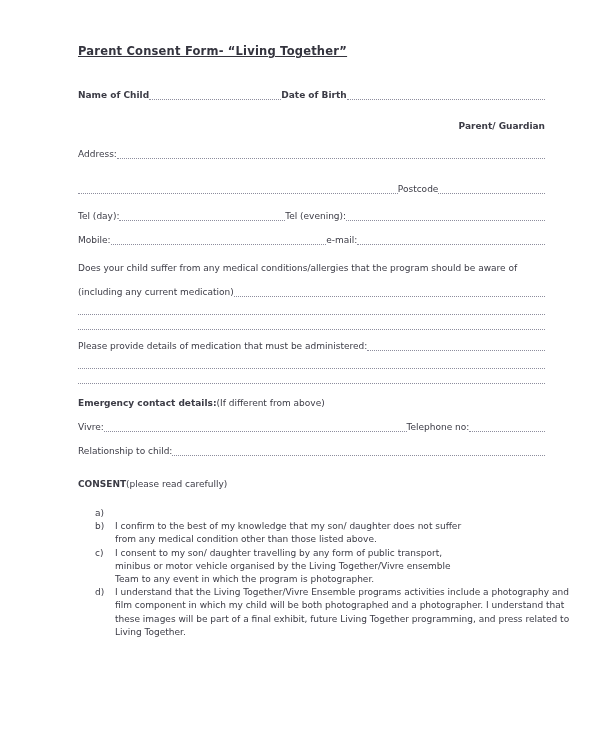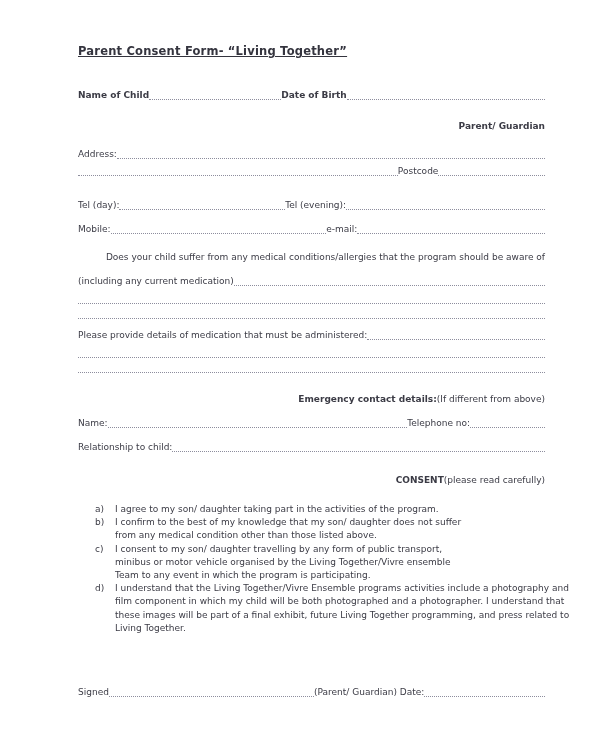--- a/index.html
+++ b/index.html
@@ -14,28 +14,28 @@
     text-decoration:underline;letter-spacing:.2px;color:#34343e;
   }
   .w{width:467px;}
   .row{display:flex;align-items:flex-end;line-height:15px;justify-content:center;}
   .b{font-weight:700;}
   .lbl{white-space:nowrap;}
   .dots{border-bottom:1.5px dotted #8d8d9d;margin-bottom:3px;height:0;}
   .g1{flex:1;}.g115{flex:1.15;}.g12{flex:1.2;}.g15{flex:1.5;}
   .g17{flex:1.7;}.g3{flex:3;}.g4{flex:4;}
   .dotline{width:467px;height:15px;border-bottom:1.5px dotted #8d8d9d;box-sizing:border-box;}
-  .textline{line-height:15px;text-align:right;}
+  .textline{line-height:15px;}
   .mt-title-gap{margin-top:30px;}
   .mt16{margin-top:16px;flex-direction:column;}
   .mt13{margin-top:13px;}
-  .mt12{margin-top:19px;}
+  .mt12{margin-top:12px;}
   .mt10{margin-top:18px;}
   .mt9{margin-top:9px;}
-  .mt2{margin-top:2px;}
+  .mt2{margin-top:20px;}
   .mt0{margin-top:9px;}
   .consent-list{margin:15px 0 0 17px;padding:0;list-style:none;}
   .consent-list li{display:flex;line-height:13.2px;}
   .consent-list .marker{width:20px;flex:0 0 20px;}
   .consent-list .itext{max-width:352px;}
   .consent-list li:last-child .itext{max-width:472px;}
   .row-signed{margin-top:50px;}
 </style>
 </head>
 <body>
@@ -95,54 +95,47 @@
     <span class="dots g1"></span>
   </div>
   <div class="dotline"></div>
   <div class="dotline"></div>
 
   <div class="textline w mt12">
     <span class="b">Emergency contact details:</span><span>(If different from above)</span>
   </div>
 
   <div class="row w mt0">
-    <span class="lbl">Name:</span>
+    <span class="lbl">Vivre:</span>
     <span class="dots g4"></span>
     <span class="lbl">Telephone no:</span>
     <span class="dots g1"></span>
   </div>
 
   <div class="row w mt0">
     <span class="lbl">Relationship to child:</span>
     <span class="dots g1"></span>
   </div>
 
   <div class="textline w mt10">
     <span class="b">CONSENT</span><span>(please read carefully)</span>
   </div>
 
   <ol class="consent-list">
     <li>
       <span class="marker">a)</span>
-      <span class="itext">I agree to my son/ daughter taking part in the activities of the program.</span>
     </li>
     <li>
       <span class="marker">b)</span>
       <span class="itext">I confirm to the best of my knowledge that my son/ daughter does not suffer from any medical condition other than those listed above.</span>
     </li>
     <li>
       <span class="marker">c)</span>
-      <span class="itext">I consent to my son/ daughter travelling by any form of public transport, minibus or motor vehicle organised by the Living Together/Vivre ensemble Team to any event in which the program is participating.</span>
+      <span class="itext">I consent to my son/ daughter travelling by any form of public transport, minibus or motor vehicle organised by the Living Together/Vivre ensemble Team to any event in which the program is photographer.</span>
     </li>
     <li>
       <span class="marker">d)</span>
       <span class="itext">I understand that the Living Together/Vivre Ensemble programs activities include a photography and film component in which my child will be both photographed and a photographer. I understand that these images will be part of a final exhibit, future Living Together programming, and press related to Living Together.</span>
     </li>
   </ol>
 
-  <div class="row w row-signed">
-    <span class="lbl">Signed</span>
-    <span class="dots g17"></span>
-    <span class="lbl">(Parent/ Guardian) Date:</span>
-    <span class="dots g1"></span>
-  </div>
 
 </div>
 
 </body></html>

